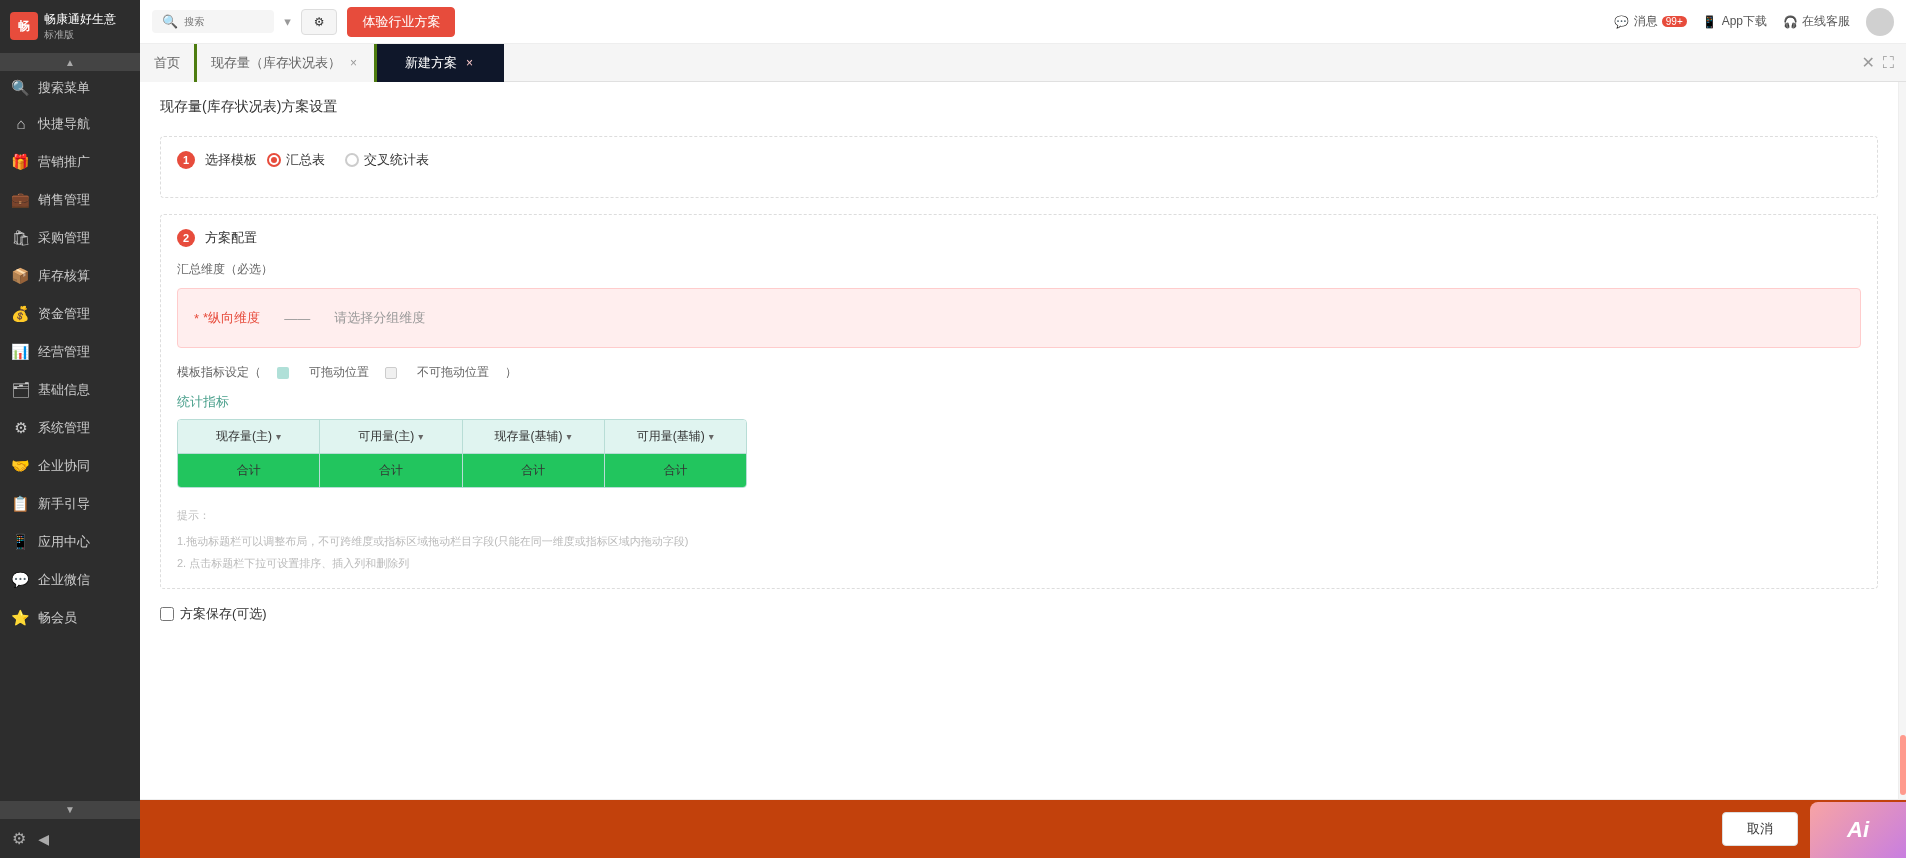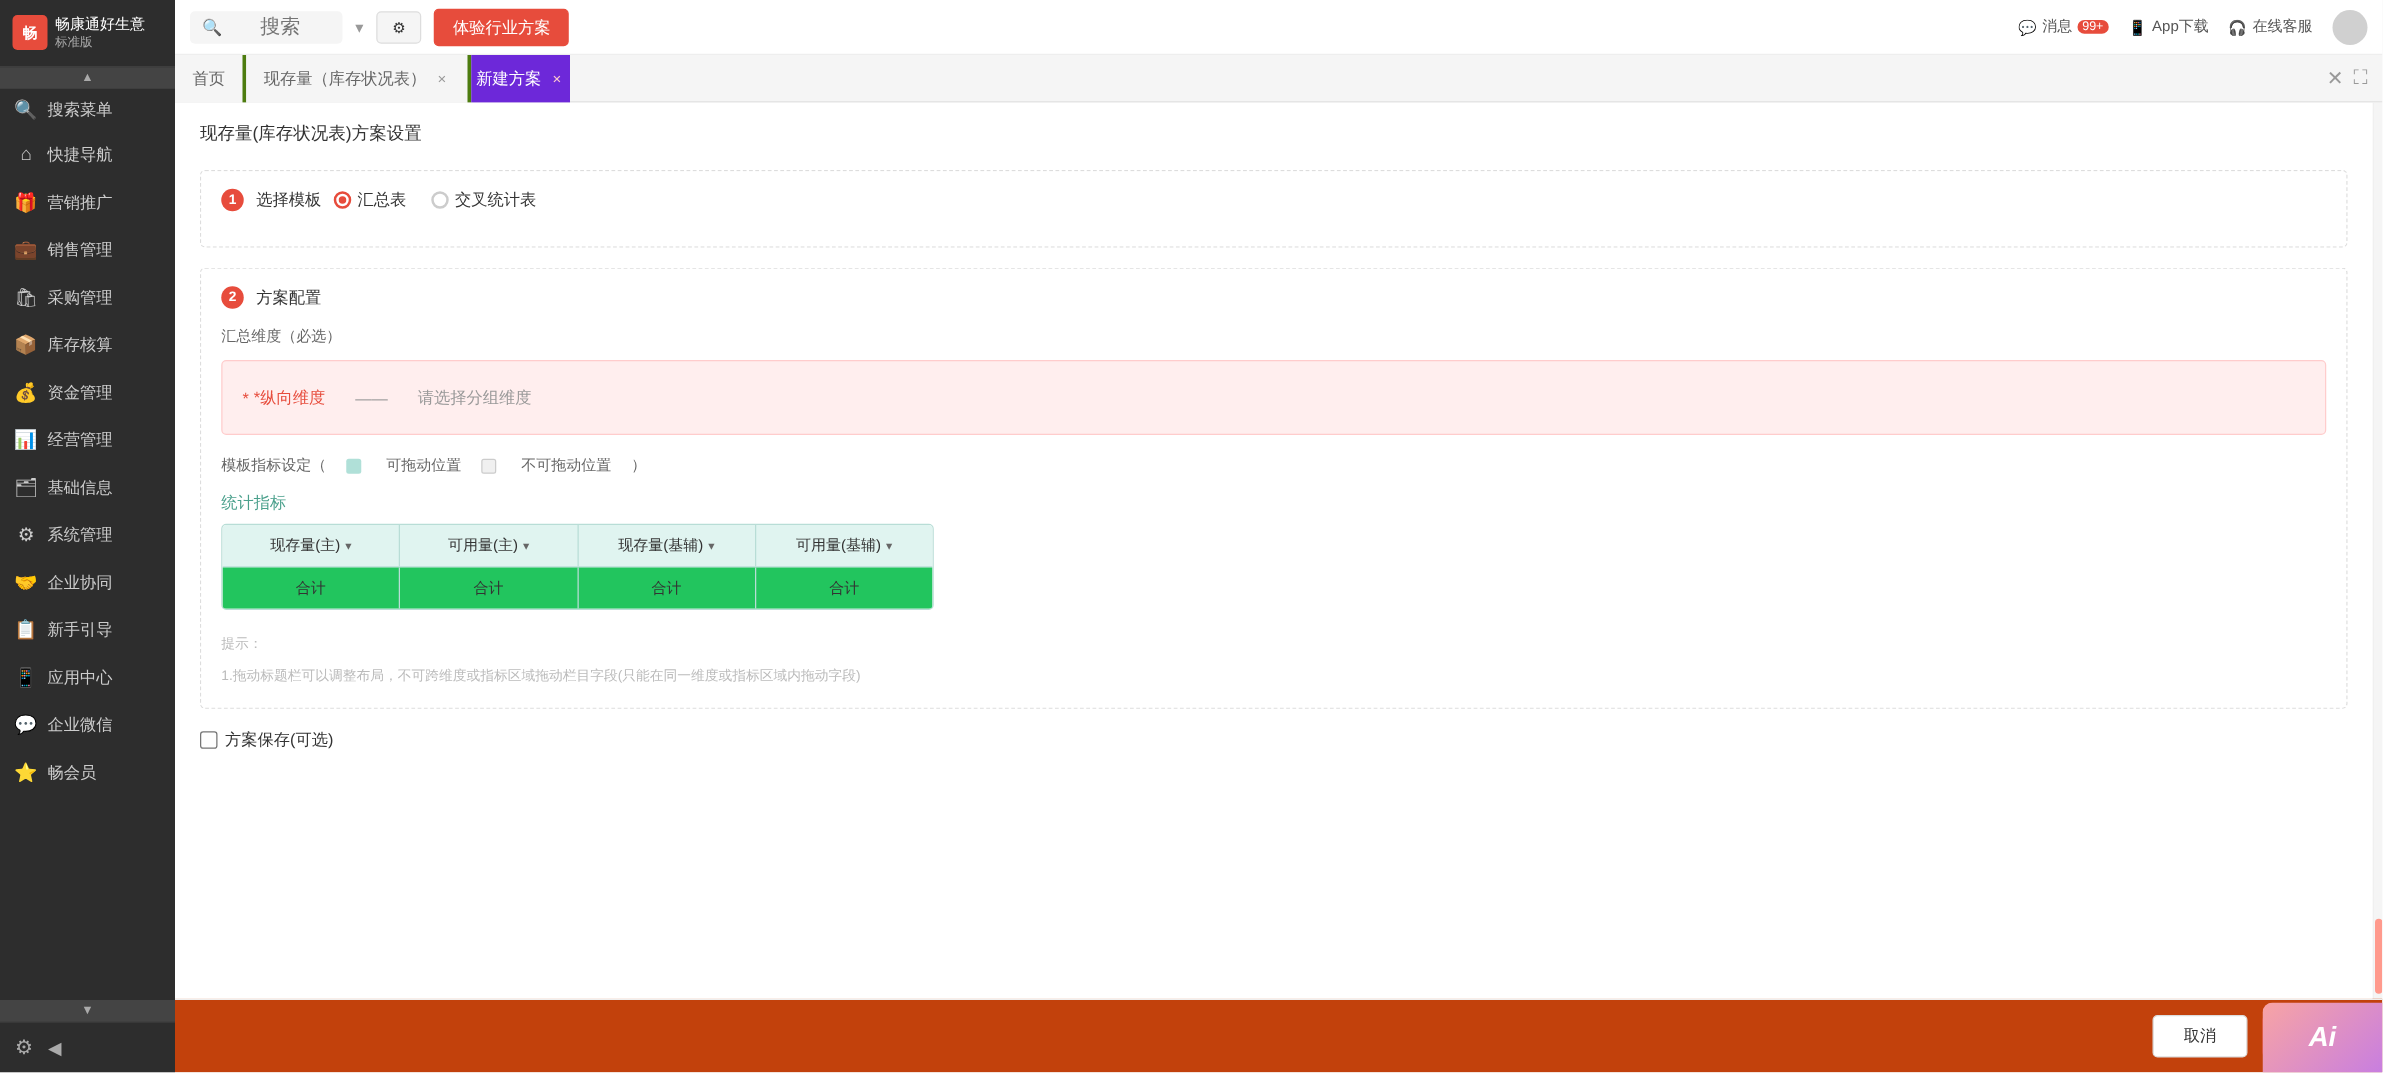--- a/index.html
+++ b/index.html
@@ -92,21 +92,21 @@
       flex-shrink: 0;
     }
     .topbar-search {
       display: flex; align-items: center;
       background: #f5f5f5; border-radius: 4px;
       padding: 4px 10px; gap: 6px;
       min-width: 120px;
     }
     .topbar-search input {
       border: none; background: transparent; outline: none;
-      font-size: 16px; color: #666; width: 80px; text-align: center;
+      font-size: 10px; color: #666; width: 80px;
     }
     .topbar-spacer { flex: 1; }
     .topbar-btn {
       background: #f5f5f5; border: 1px solid #ddd;
       border-radius: 4px; padding: 5px 12px;
       cursor: pointer; font-size: 12px; color: #333;
       display: flex; align-items: center; gap: 4px;
     }
     .topbar-btn-primary {
       background: #e74c3c; border: 1px solid #e74c3c;
@@ -145,23 +145,23 @@
       cursor: pointer;
       border-right: 3px solid #4d7c0f;
       background: #f5f5f5;
       white-space: nowrap;
     }
     .tab-home { font-size: 13px; }
     .tab-close {
       font-size: 12px; color: #999; cursor: pointer; padding: 1px 3px;
     }
     .tab-new {
-      background: #6d28d9; color: #fff;
+      background: #0f172a; color: #fff;
       height: 38px; display: flex; align-items: center;
-      padding: 0 4px; gap: 6px; cursor: pointer; font-size: 13px;
+      padding: 0 28px; gap: 6px; cursor: pointer; font-size: 13px;
     }
 
     
     .content {
       flex: 1;
       overflow-y: auto;
       padding: 0;
       background: #fff;
       position: relative;
     }
@@ -592,20 +592,21 @@
               </div>
               <div class="stats-col">
                 <span>合计</span>
               </div>
             </div>
           </div>
 
           <div class="tips">
             <div class="tips-title">提示：</div>
             <div>1.拖动标题栏可以调整布局，不可跨维度或指标区域拖动栏目字段(只能在同一维度或指标区域内拖动字段)</div>
+            <div>2. 点击标题栏下拉可设置排序、插入列和删除列</div>
           </div>
         </div>
 
         <div class="save-option">
           <input type="checkbox" class="save-checkbox" style="">
           <span>方案保存(可选)</span>
         </div>
 
       </div>
     </div>

